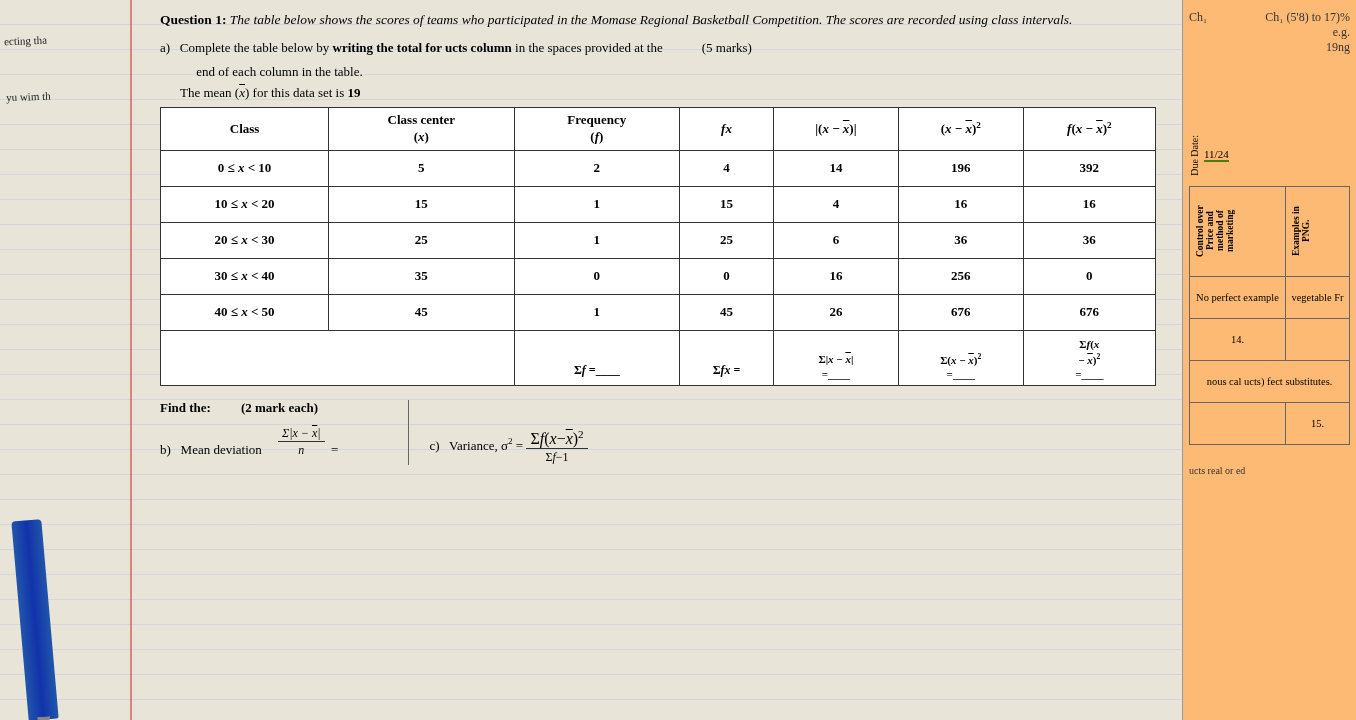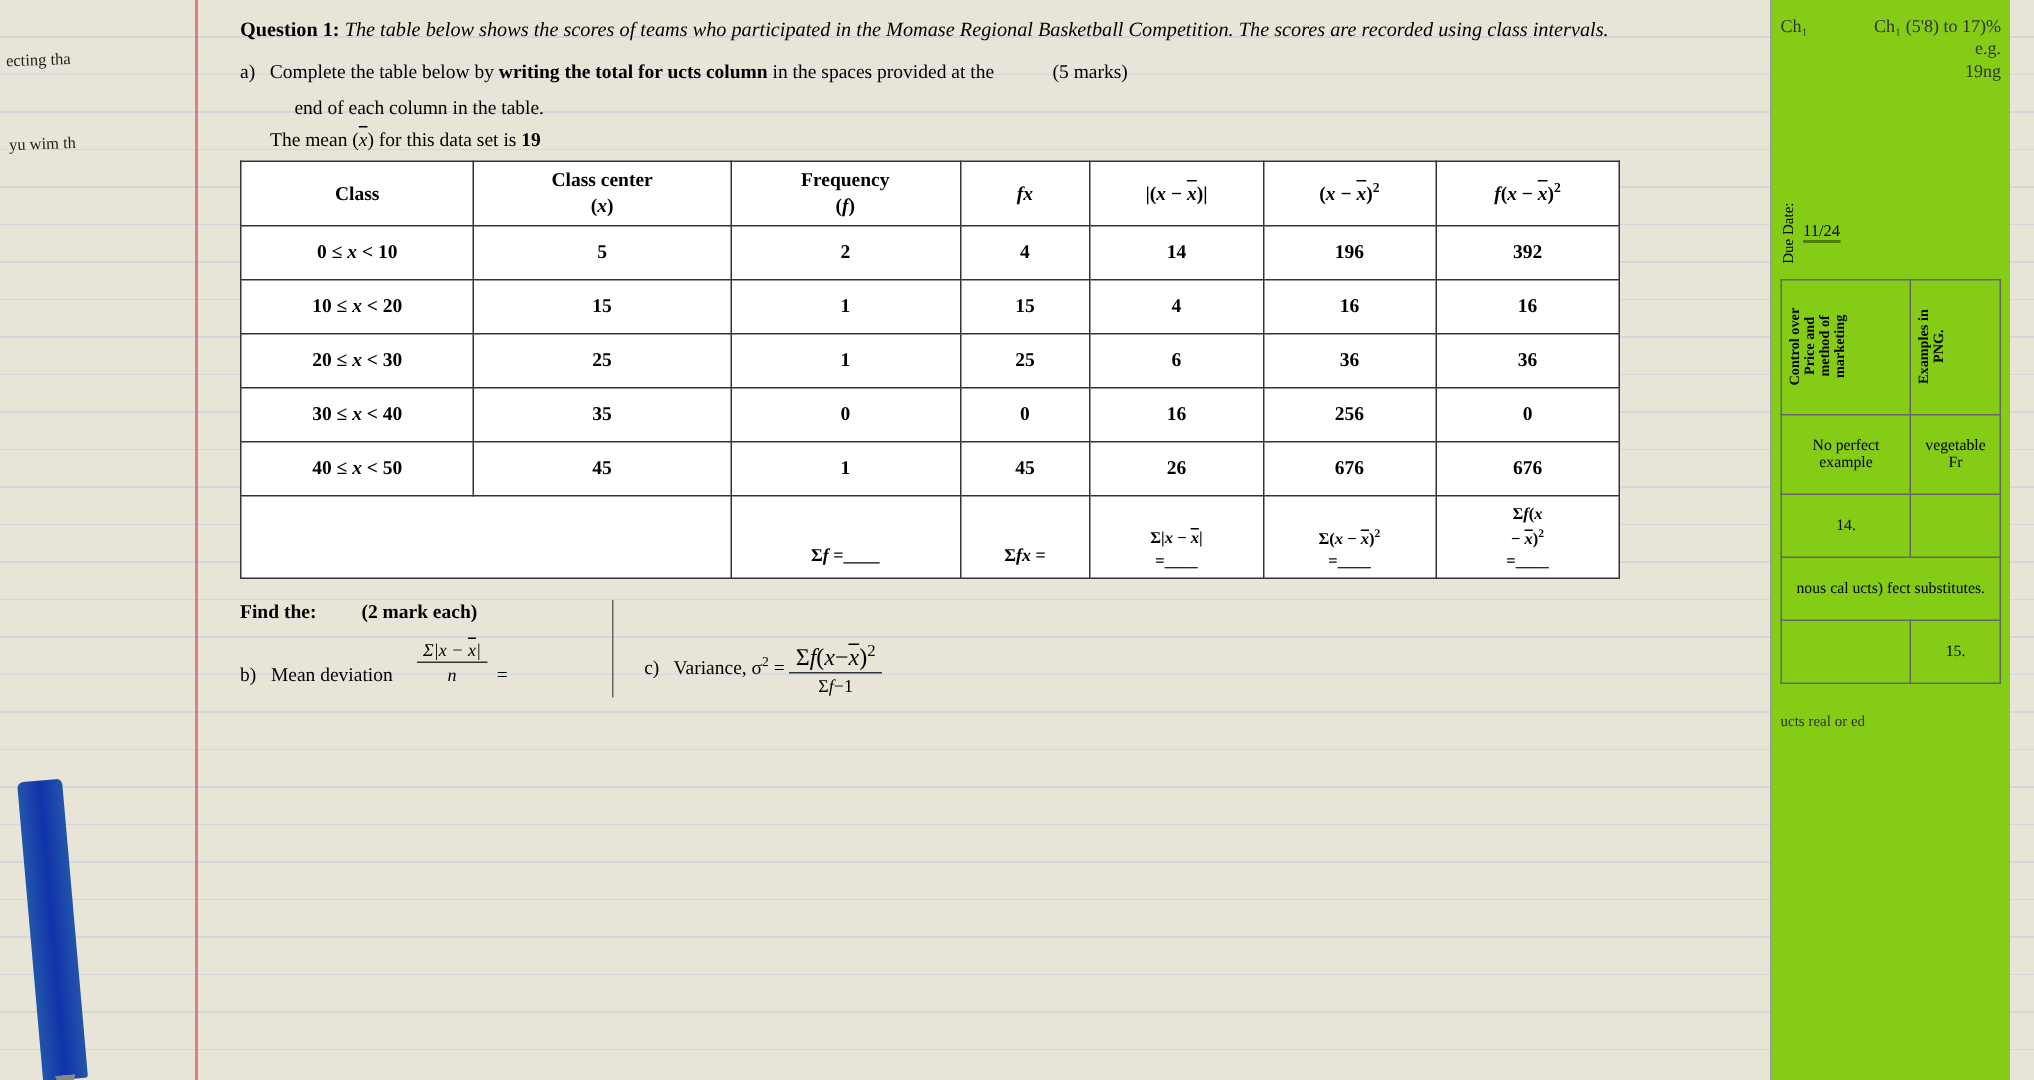--- a/index.html
+++ b/index.html
@@ -70,21 +70,21 @@
 
     .mean-line {
       font-size: 13px;
       margin-left: 20px;
       margin-bottom: 6px;
     }
 
     
     .data-table {
       border-collapse: collapse;
-      width: 920px;
+      width: 996px;
       margin-left: 0;
       background: #fff;
     }
 
     .data-table th, .data-table td {
       border: 1.5px solid #333;
       text-align: center;
       padding: 4px 6px;
       font-size: 13px;
       line-height: 1.3;
@@ -120,24 +120,24 @@
 
     .find-title {
       font-weight: bold;
       font-size: 13px;
     }
 
     
     .right-panel {
       position: absolute;
       top: 0;
-      right: 16px;
-      width: 160px;
+      right: 0;
+      width: 174px;
       height: 720px;
-      background: #84cc16;
+      background: #fdba74;
       border-left: 1.5px solid #999;
       padding: 10px 6px;
     }
 
     .right-table {
       border-collapse: collapse;
       width: 100%;
       margin-top: 8px;
       font-size: 11px;
     }

